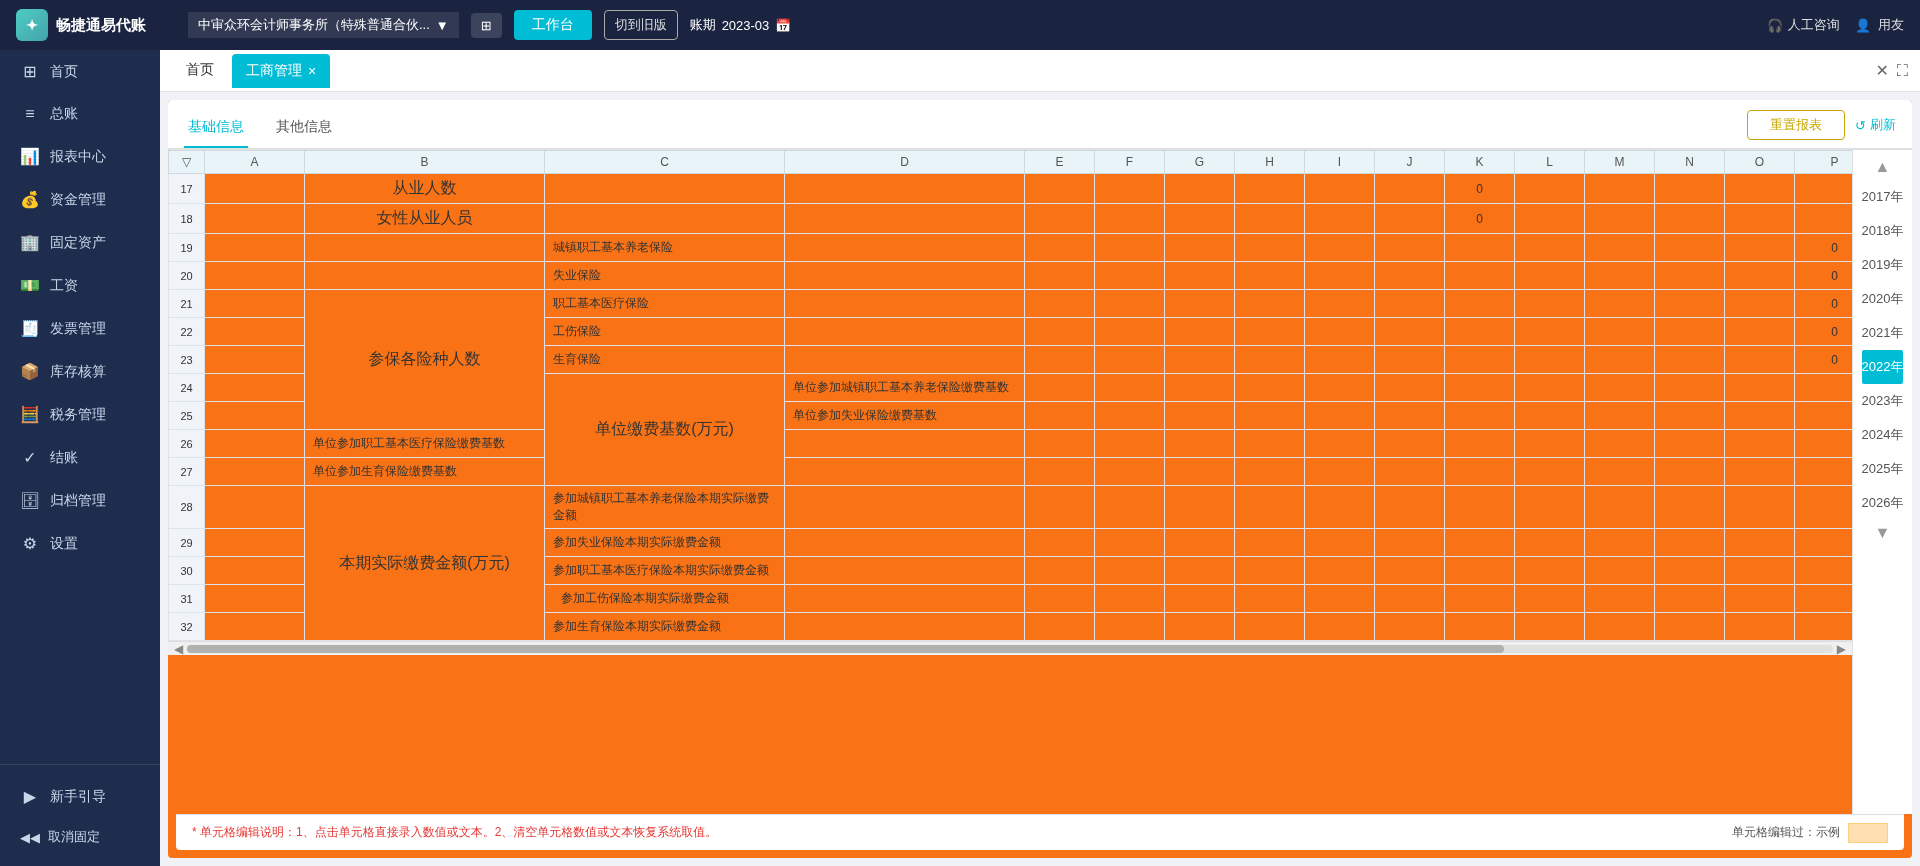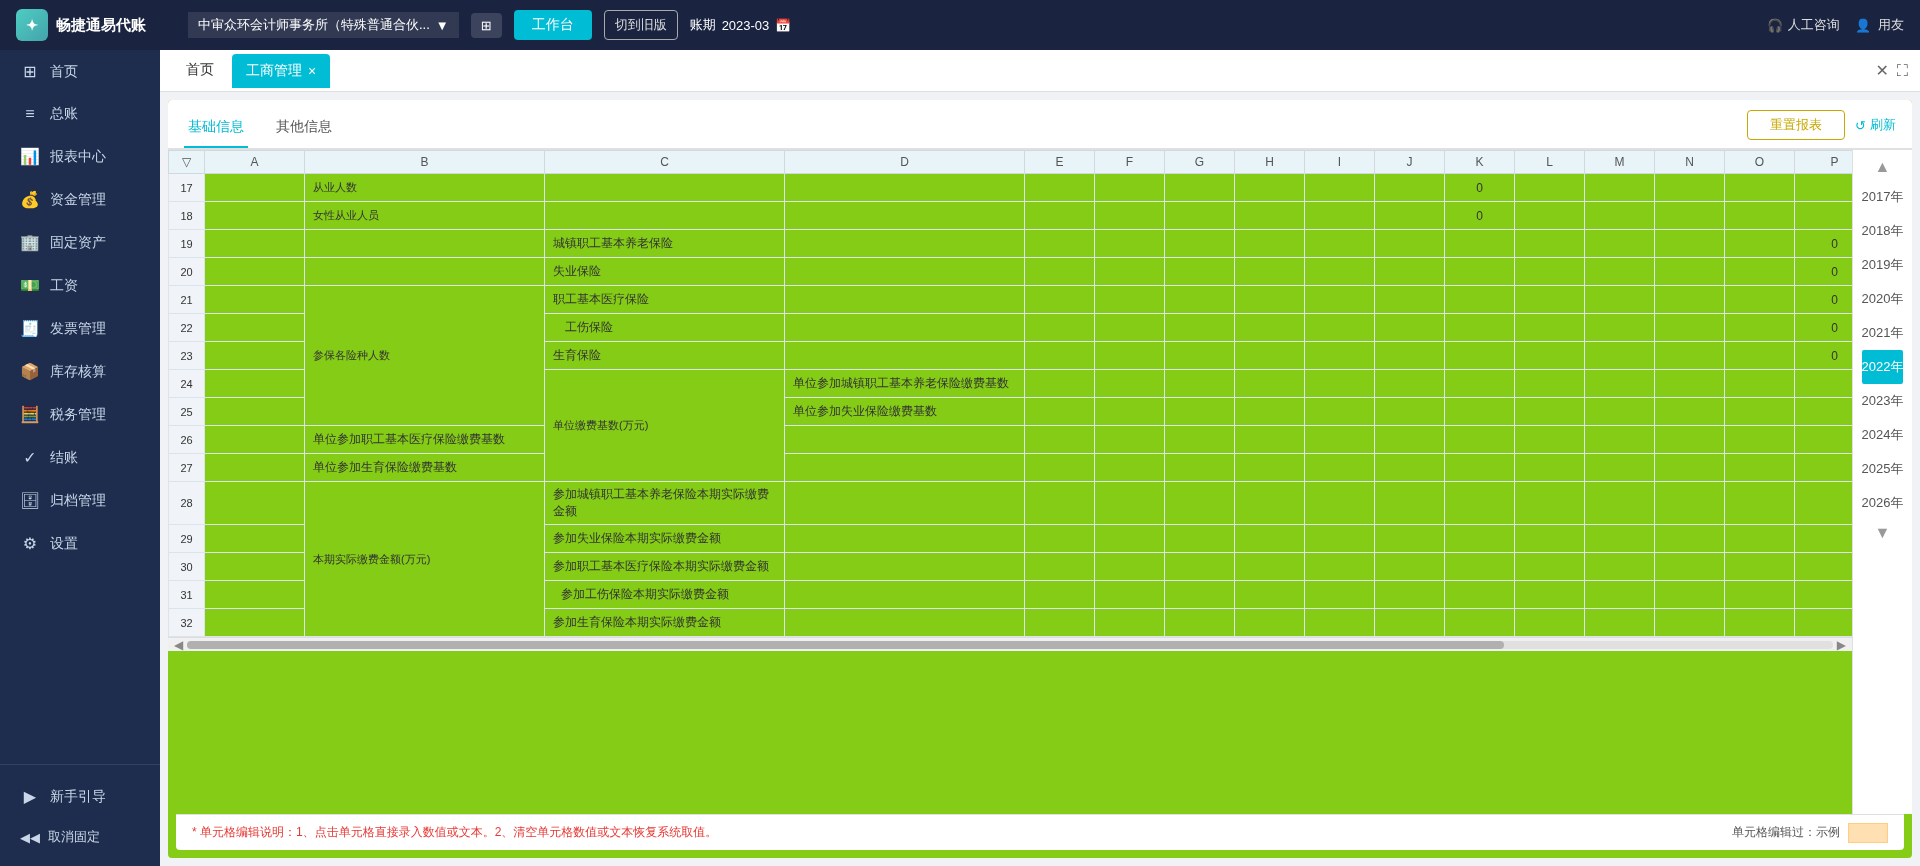--- a/index.html
+++ b/index.html
@@ -216,21 +216,21 @@
       overflow: hidden;
       position: relative;
     }
 
     
     .inner-content {
       flex: 1;
       display: flex;
       flex-direction: column;
       overflow: hidden;
-      background: #84cc16;
+      background: #f97316;
       margin: 8px;
       border-radius: 4px;
     }
 
     
     .sub-tab-bar {
       display: flex;
       align-items: center;
       padding: 10px 16px 0;
       border-bottom: 2px solid #e0e0e0;
@@ -438,22 +438,22 @@
       background: none;
       border: none;
       cursor: pointer;
       color: #888;
       font-size: 12px;
       padding: 0 4px;
     }
 
     .sheet tbody td.merged-cell {
       vertical-align: middle;
-      text-align: left;
-      font-size: 11px;
+      text-align: center;
+      font-size: 16px;
     }
   </style>
 </head>
 <body>
 
 <div class="top-header">
   <div class="logo-area">
     <div class="logo-icon">✦</div>
     <span>畅捷通易代账</span>
   </div>
@@ -697,21 +697,21 @@
                     <td class="col-k cell-num"></td>
                     <td class="col-l"></td>
                     <td class="col-m"></td>
                     <td class="col-n"></td>
                     <td class="col-o"></td>
                     <td class="col-p cell-num">0</td>
                   </tr>
                   <tr>
                     <td class="row-num">22</td>
                     <td class="col-a cell-center"></td>
-                    <td class="col-c" style="padding-left: 20px;">工伤保险</td>
+                    <td class="col-c" style="padding-left: 8px;">工伤保险</td>
                     <td class="col-d"></td>
                     <td class="col-e"></td>
                     <td class="col-f"></td>
                     <td class="col-g"></td>
                     <td class="col-h"></td>
                     <td class="col-i"></td>
                     <td class="col-j"></td>
                     <td class="col-k cell-num"></td>
                     <td class="col-l"></td>
                     <td class="col-m"></td>

